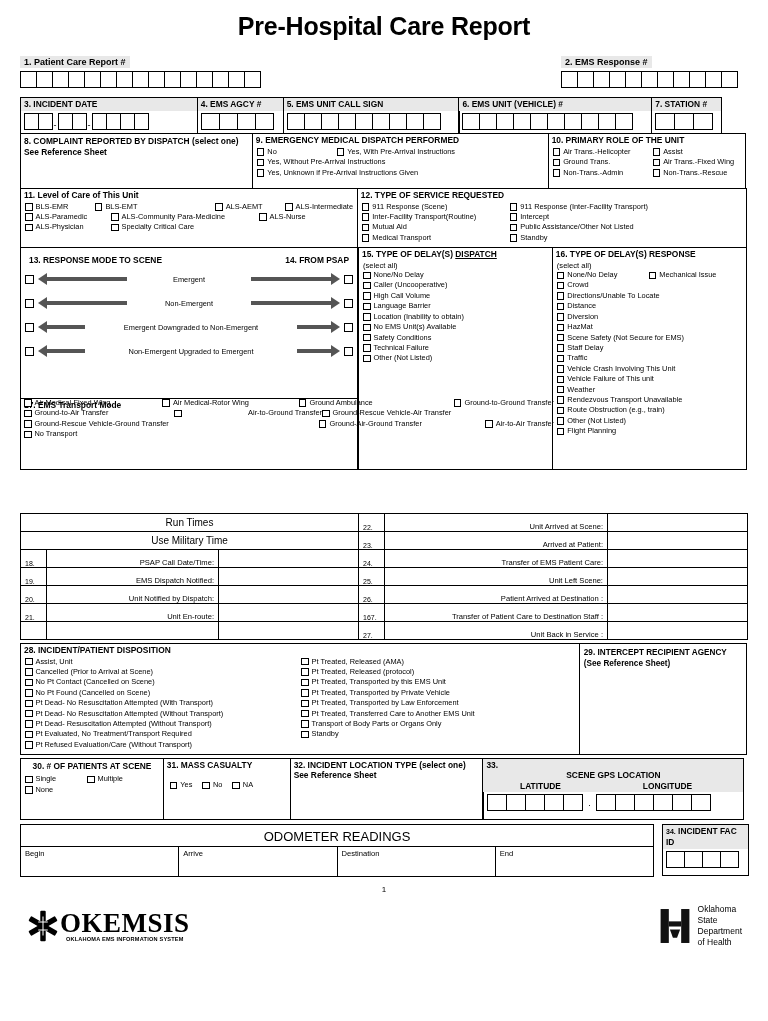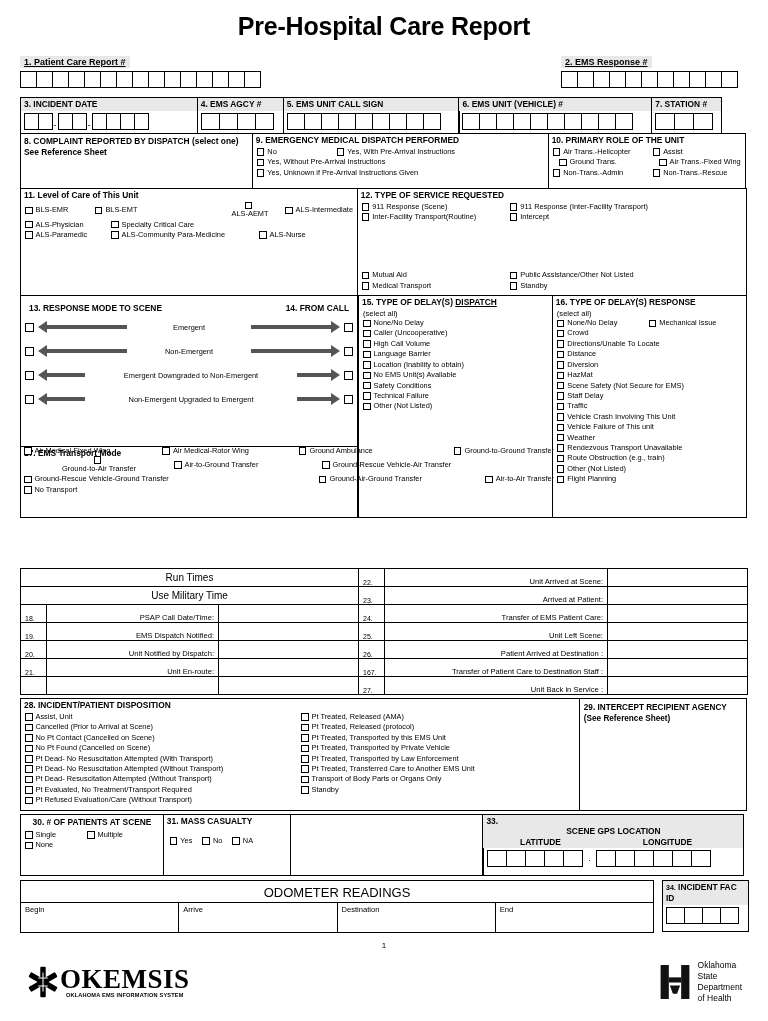--- a/index.html
+++ b/index.html
@@ -78,21 +78,20 @@
   .opt .lbl { display: inline-block; }
 
   
   .toprow { display: flex; align-items: flex-start; justify-content: space-between; }
   .field-lbl {
     background: #e8e8e8;
     font-weight: bold;
     font-size: 9px;
     padding: 1px 4px;
     display: inline-block;
-    text-decoration: underline;
   }
 
   .flexrow { display: flex; }
   .flexrow > .sec { margin-right: -1.2px; }
   .stack { margin-top: -1.2px; }
 
   
   .arrow-row {
     display: flex;
     align-items: center;
@@ -300,21 +299,21 @@
           <div style="display: flex;">
             <div class="opt" style="width: 100px;">
               <span class="cb"></span>
               <span class="lbl">Air Trans.-Helicopter</span>
             </div>
             <div class="opt">
               <span class="cb"></span>
               <span class="lbl">Assist</span>
             </div>
           </div>
-          <div style="display: flex; justify-content: flex-end;">
+          <div style="display: flex;">
             <div class="opt" style="width: 100px;">
               <span class="cb"></span>
               <span class="lbl">Ground Trans.</span>
             </div>
             <div class="opt">
               <span class="cb"></span>
               <span class="lbl">Air Trans.-Fixed  Wing</span>
             </div>
           </div>
           <div style="display: flex;">
@@ -340,55 +339,55 @@
       <div id="s11-grid" style="padding:0 4px 6px 4px;">
           <div style="display: flex;">
             <div class="opt" style="width: 86px;">
               <span class="cb"></span>
               <span class="lbl">BLS-EMR</span>
             </div>
             <div class="opt" style="width: 148px;">
               <span class="cb"></span>
               <span class="lbl">BLS-EMT</span>
             </div>
-            <div class="opt" style="width: 86px; flex-direction: column;">
+            <div class="opt" style="width: 86px;">
               <span class="cb"></span>
               <span class="lbl">ALS-AEMT</span>
             </div>
             <div class="opt">
               <span class="cb"></span>
               <span class="lbl">ALS-Intermediate</span>
             </div>
           </div>
           <div style="display: flex;">
             <div class="opt" style="width: 86px;">
               <span class="cb"></span>
+              <span class="lbl">ALS-Paramedic</span>
+            </div>
+            <div class="opt" style="width: 148px;">
+              <span class="cb"></span>
+              <span class="lbl">ALS-Community Para-Medicine</span>
+            </div>
+            <div style="width: 0px;"></div>
+            <div class="opt">
+              <span class="cb"></span>
+              <span class="lbl">ALS-Nurse</span>
+            </div>
+          </div>
+          <div style="display: flex;">
+            <div class="opt" style="width: 86px;">
+              <span class="cb"></span>
               <span class="lbl">ALS-Physician</span>
             </div>
             <div class="opt" style="width: 148px;">
               <span class="cb"></span>
               <span class="lbl">Specialty Critical Care</span>
             </div>
             <div style="width: 0px;"></div>
             <div style="width: 86px;"></div>
-          </div>
-          <div style="display: flex;">
-            <div class="opt" style="width: 86px;">
-              <span class="cb"></span>
-              <span class="lbl">ALS-Paramedic</span>
-            </div>
-            <div class="opt" style="width: 148px;">
-              <span class="cb"></span>
-              <span class="lbl">ALS-Community Para-Medicine</span>
-            </div>
-            <div style="width: 0px;"></div>
-            <div class="opt">
-              <span class="cb"></span>
-              <span class="lbl">ALS-Nurse</span>
-            </div>
           </div>
         </div>
     </div>
     <div class="sec" style="width:390px;">
       <div class="plain-hdr">
         <span class="num">12.</span>
         <span>TYPE OF SERVICE REQUESTED</span>
       </div>
       <div id="s12-grid" style="padding:0 4px 4px 4px;">
           <div style="display: flex;">
@@ -404,21 +403,21 @@
           <div style="display: flex;">
             <div class="opt" style="width: 148px;">
               <span class="cb"></span>
               <span class="lbl">Inter-Facility Transport(Routine)</span>
             </div>
             <div class="opt">
               <span class="cb"></span>
               <span class="lbl">Intercept</span>
             </div>
           </div>
-          <div style="display: flex; margin-top: 48px;">
+          <div style="display: flex;">
             <div class="opt" style="width: 148px;">
               <span class="cb"></span>
               <span class="lbl">Mutual Aid</span>
             </div>
             <div class="opt">
               <span class="cb"></span>
               <span class="lbl">Public Assistance/Other Not Listed</span>
             </div>
           </div>
           <div style="display: flex;">
@@ -433,21 +432,21 @@
           </div>
         </div>
     </div>
   </div>
 
   <div class="flexrow stack">
     <div style="width:338px;">
       <div class="sec" style="height:152px;">
         <div style="display:flex;justify-content:space-between;padding:7px 8px 2px 8px;font-weight:bold;font-size:8.4px;">
           <span><span class="num">13.</span> <span>RESPONSE MODE TO SCENE</span></span>
-          <span><span class="num">14.</span> <span>FROM CALL</span></span>
+          <span><span class="num">14.</span> <span>FROM PSAP</span></span>
         </div>
         <div id="arrow-rows">
             <div class="arrow-row">
               <div class="box-l"></div>
               <div class="arr" style="margin-left:4px;">
                 <div class="head-l"></div>
                 <div class="shaft" style="width:80px"></div>
               </div>
               <div class="arrow-mid">Emergent</div>
               <div class="arr" style="margin-right:4px;">
@@ -646,25 +645,25 @@
         <div class="opt" style="width: 168px;">
           <span class="cb"></span>
           <span class="lbl">Ground Ambulance</span>
         </div>
         <div class="opt">
           <span class="cb"></span>
           <span class="lbl">Ground-to-Ground Transfer</span>
         </div>
       </div>
       <div style="display: flex;">
-        <div class="opt" style="width: 150px; flex-direction: column;">
+        <div class="opt" style="width: 150px;">
           <span class="cb"></span>
           <span class="lbl">Ground-to-Air Transfer</span>
         </div>
-        <div class="opt" style="width: 148px;">
+        <div class="opt" style="width: 148px; justify-content: space-between;">
           <span class="cb"></span>
           <span class="lbl">Air-to-Ground Transfer</span>
         </div>
         <div class="opt" style="width: 168px;">
           <span class="cb"></span>
           <span class="lbl">Ground-Rescue Vehicle-Air Transfer</span>
         </div>
         <div style="width: 0px;"></div>
       </div>
       <div style="display: flex;">
@@ -902,20 +901,26 @@
             <span class="lbl">No</span>
           </div>
           <div class="opt" style="margin-right: 24px;">
             <span class="cb"></span>
             <span class="lbl">NA</span>
           </div>
         </div>
     </div>
 
     <div class="sec" style="width:194px;height:62px;">
+      <div class="plain-hdr" style="line-height:10px;">
+        <span class="num">32.</span>
+        <span>INCIDENT LOCATION TYPE</span>
+        <span class="light">(select one)</span>
+        <span class="ital">See  Reference Sheet</span>
+      </div>
       <div style="height:28px;"></div>
     </div>
 
     <div class="sec" style="width:262px;height:62px;">
       <div style="background:#e8e8e8;font-size:8.4px;font-weight:bold;padding:1px 3px;">
         <span class="num">33.</span>
         <span style="display:inline-block;width:100%;text-align:center;margin-top:-11px;">SCENE GPS LOCATION</span>
       </div>
       <div style="background:#e8e8e8;display:flex;font-size:8.4px;font-weight:bold;padding:0 3px 1px 3px;">
         <span style="width:108px;text-align:center;">LATITUDE</span>

